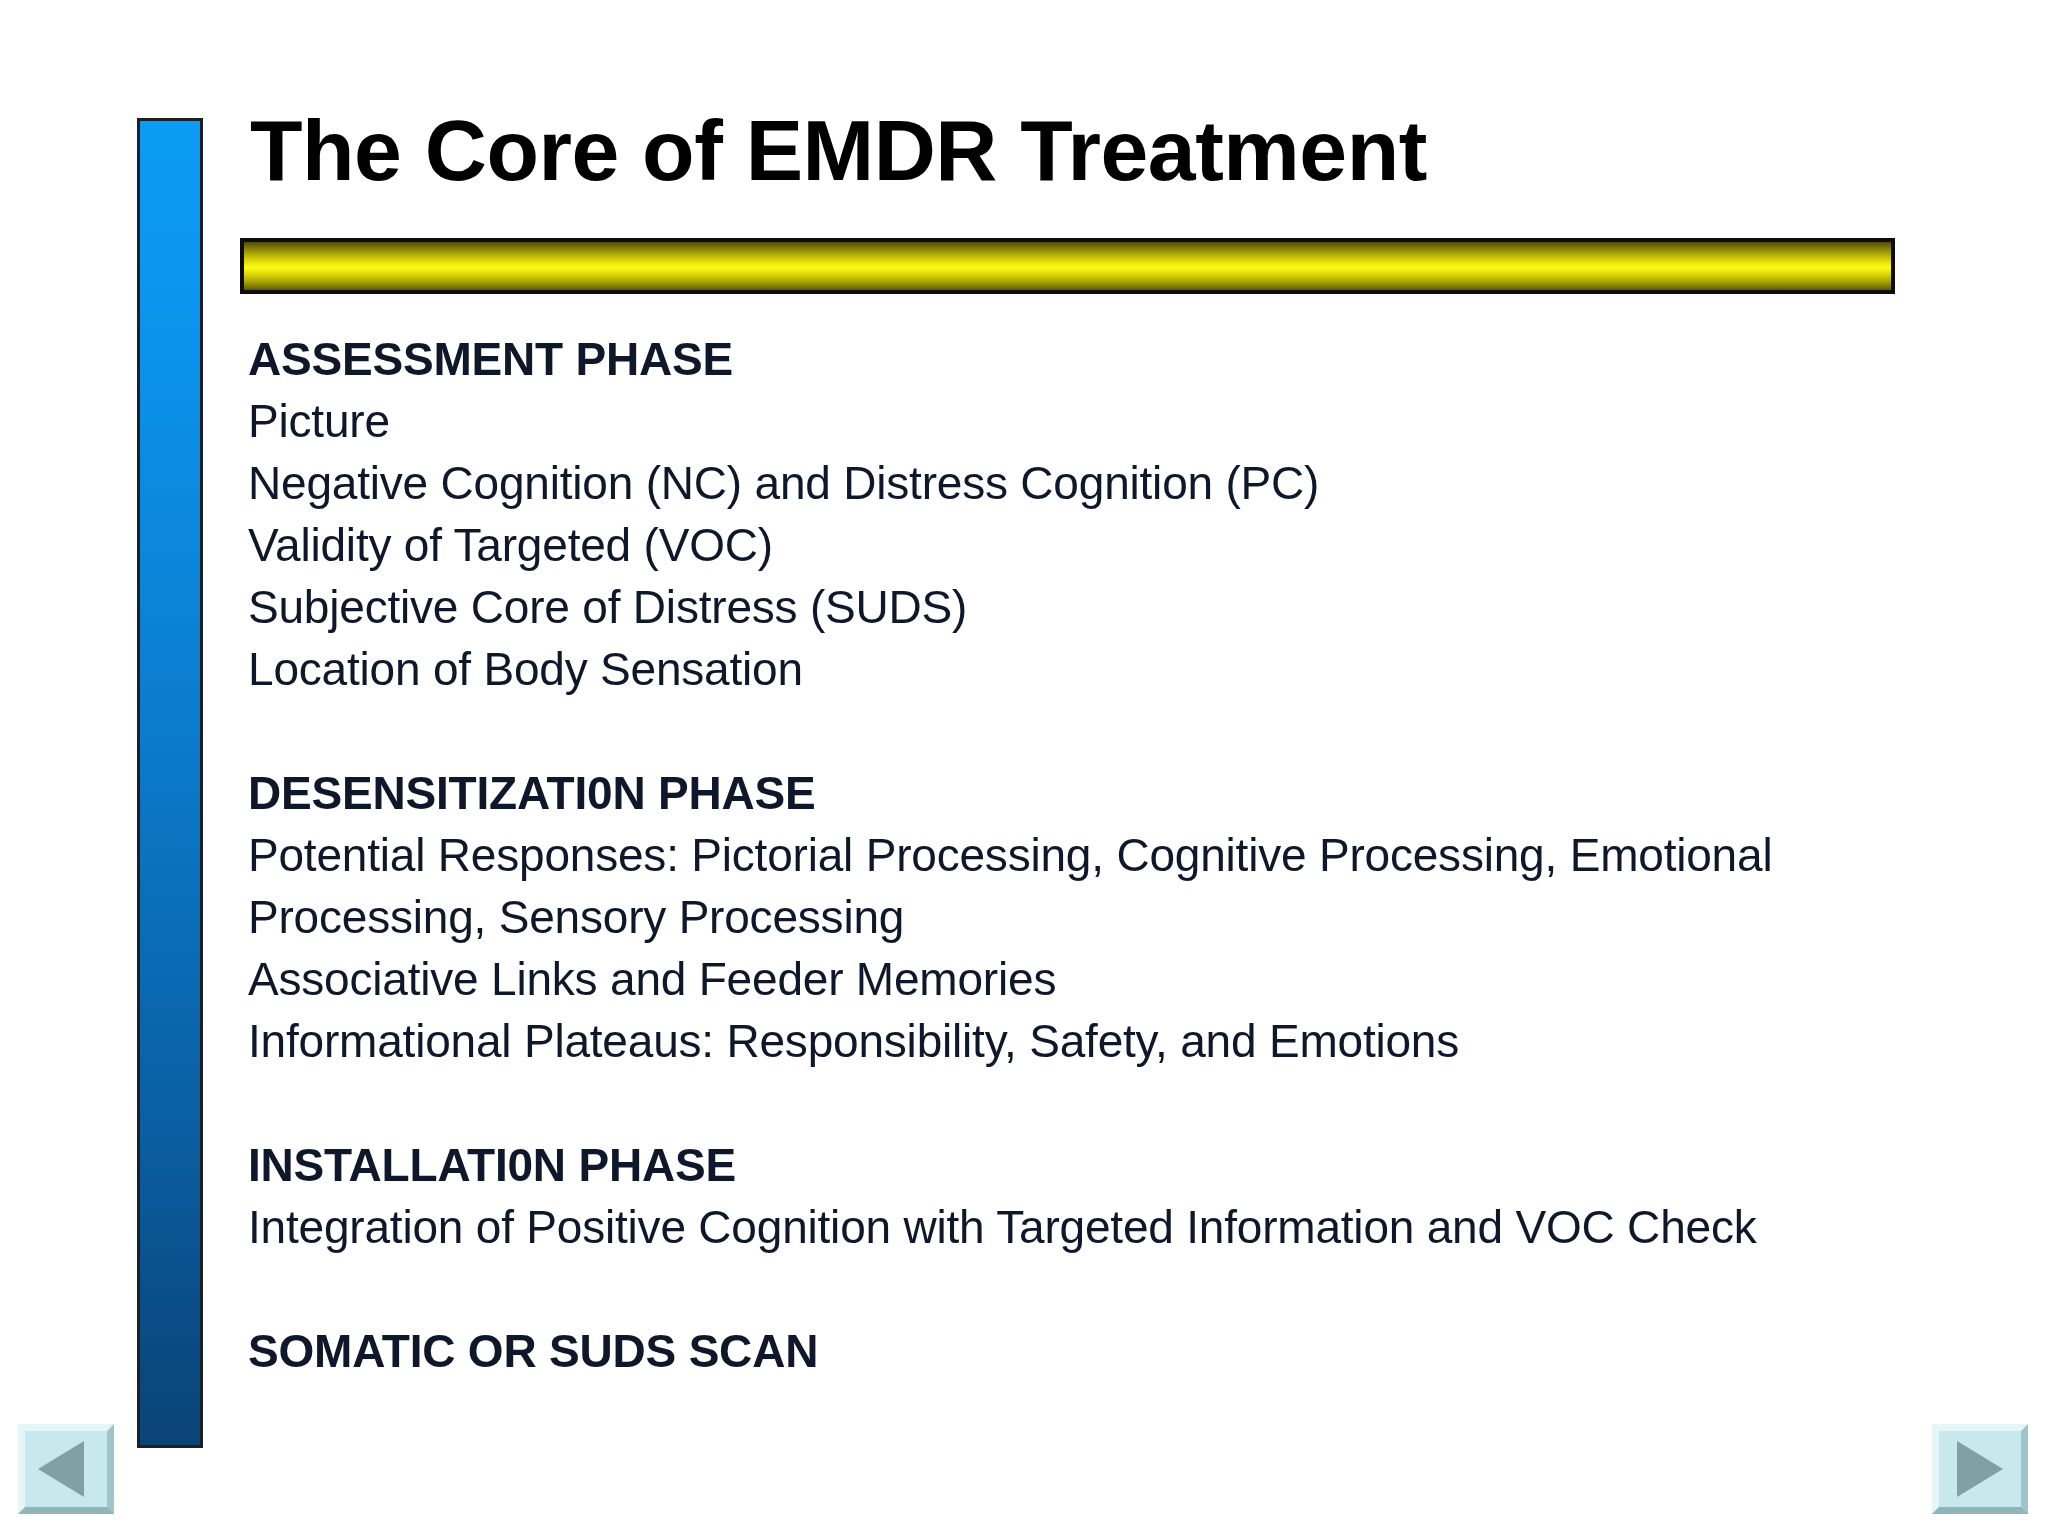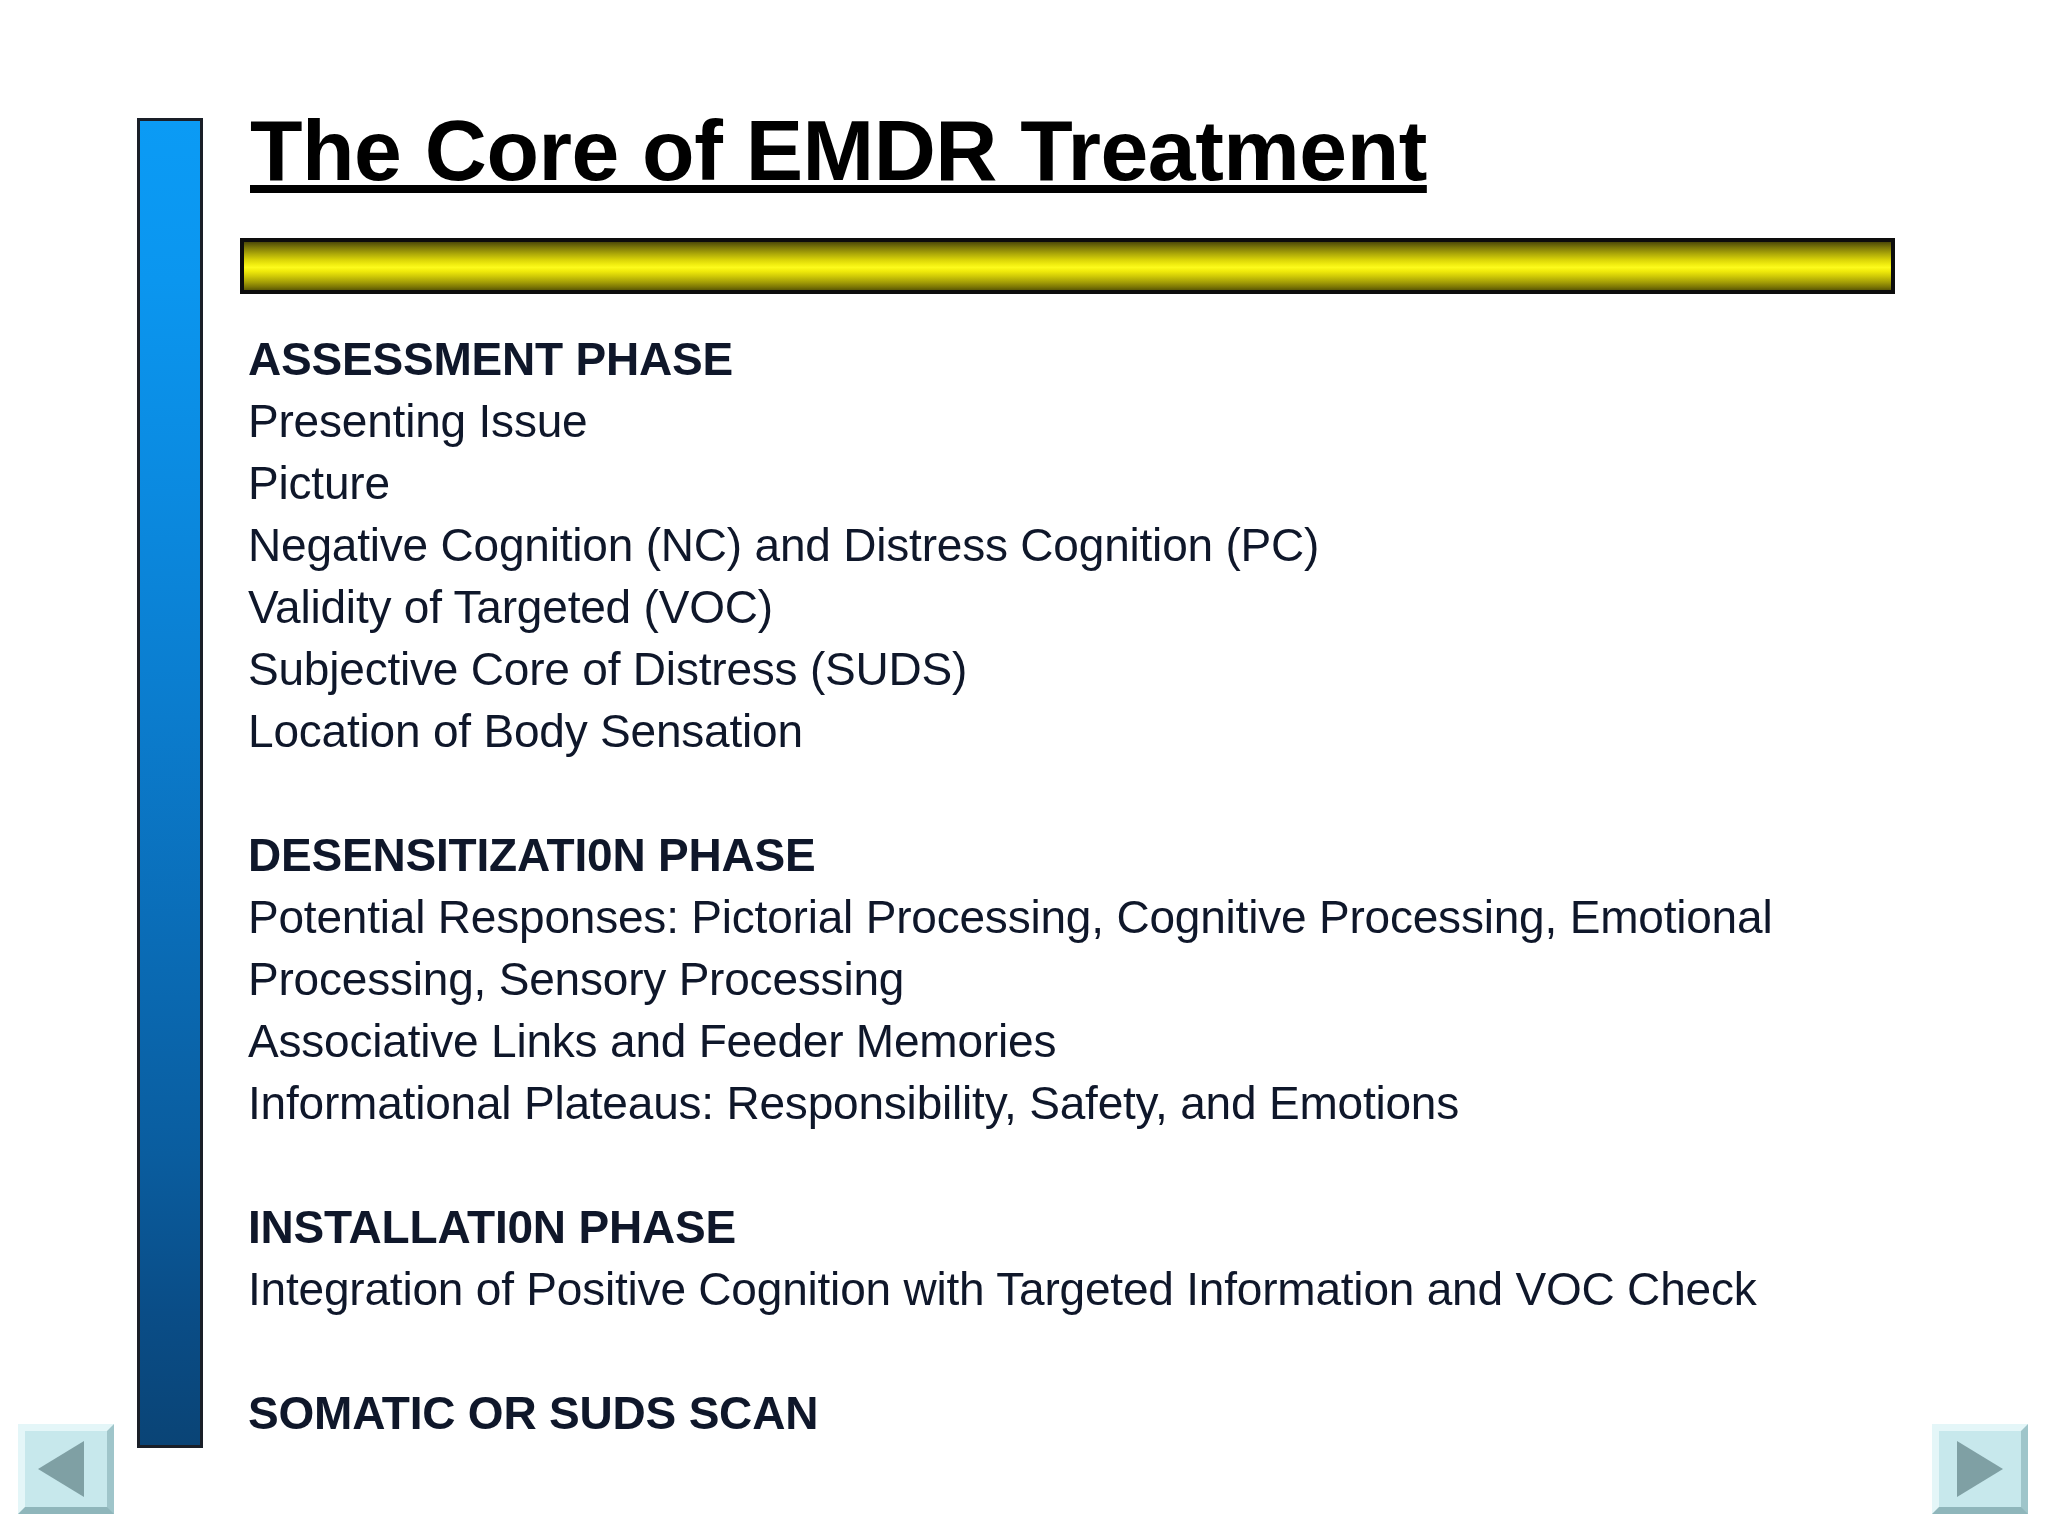--- a/index.html
+++ b/index.html
@@ -50,21 +50,20 @@
     left: 250px;
     top: 98px;
     width: 1700px;
     font-size: 86px;
     line-height: 104px;
     font-weight: 700;
     color: #000000;
     letter-spacing: -0.5px;
     font-stretch: condensed;
     white-space: nowrap;
-    text-decoration: underline;
   }
 
   
   #divider-bar {
     position: absolute;
     left: 240px;
     top: 238px;
     width: 1655px;
     height: 56px;
     box-sizing: border-box;
@@ -152,21 +151,20 @@
 
   <div id="accent-bar"></div>
 
   <div id="title">The Core of EMDR Treatment</div>
 
   <div id="divider-bar"></div>
 
   <div id="body-text">
 
     <div class="line head">ASSESSMENT PHASE</div>
-    <div class="line">Presenting Issue</div>
     <div class="line">Picture</div>
     <div class="line">Negative Cognition (NC) and Distress Cognition (PC)</div>
     <div class="line">Validity of Targeted (VOC)</div>
     <div class="line">Subjective Core of Distress (SUDS)</div>
     <div class="line">Location of Body Sensation</div>
 
     <div class="spacer"></div>
 
     <div class="line head">DESENSITIZATI0N PHASE</div>
     <div class="line">Potential Responses: Pictorial Processing, Cognitive Processing, Emotional Processing, Sensory Processing</div>

